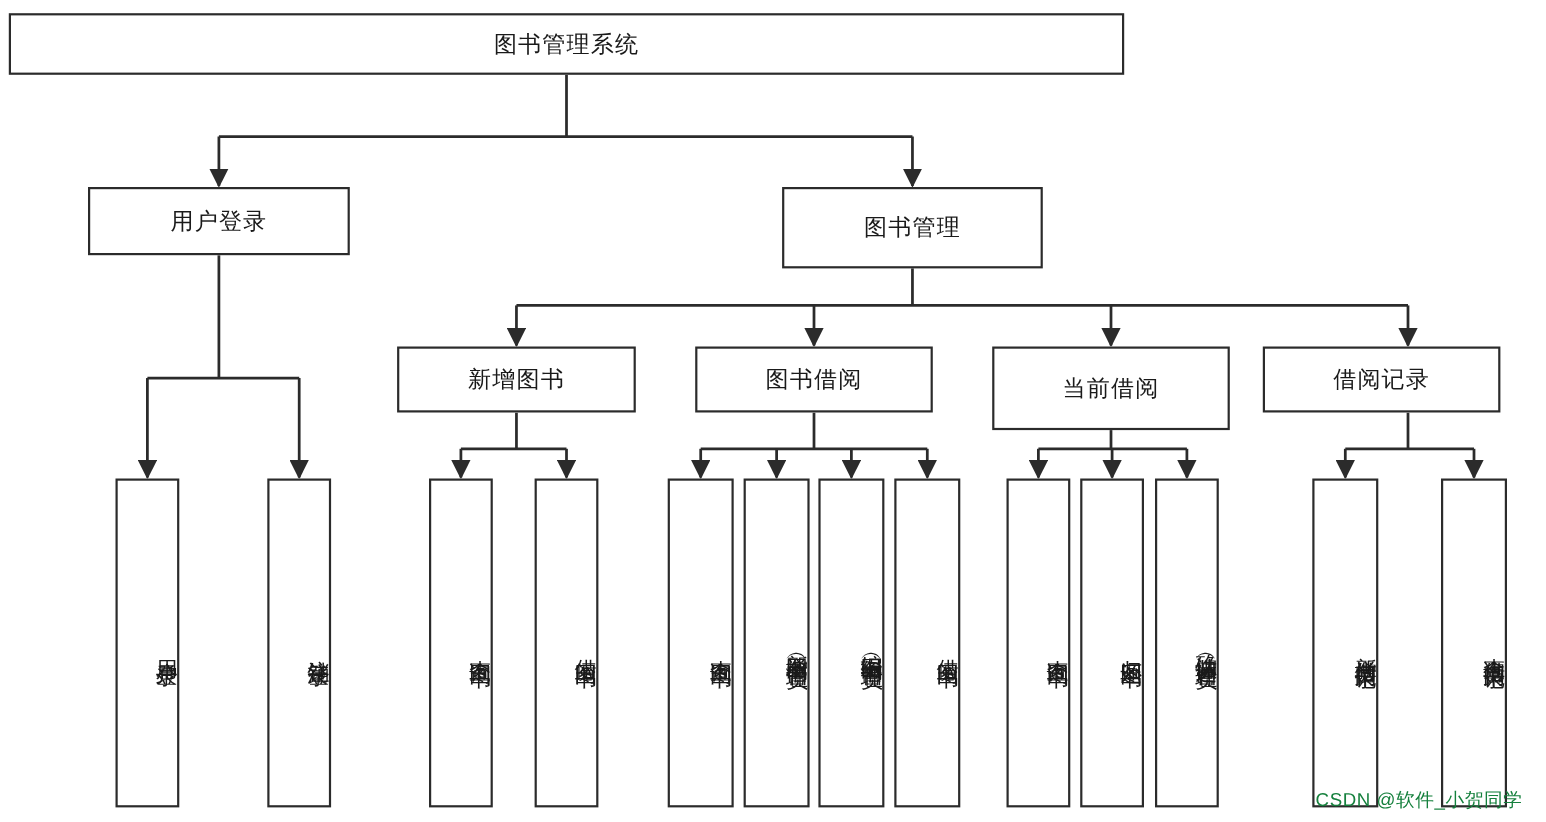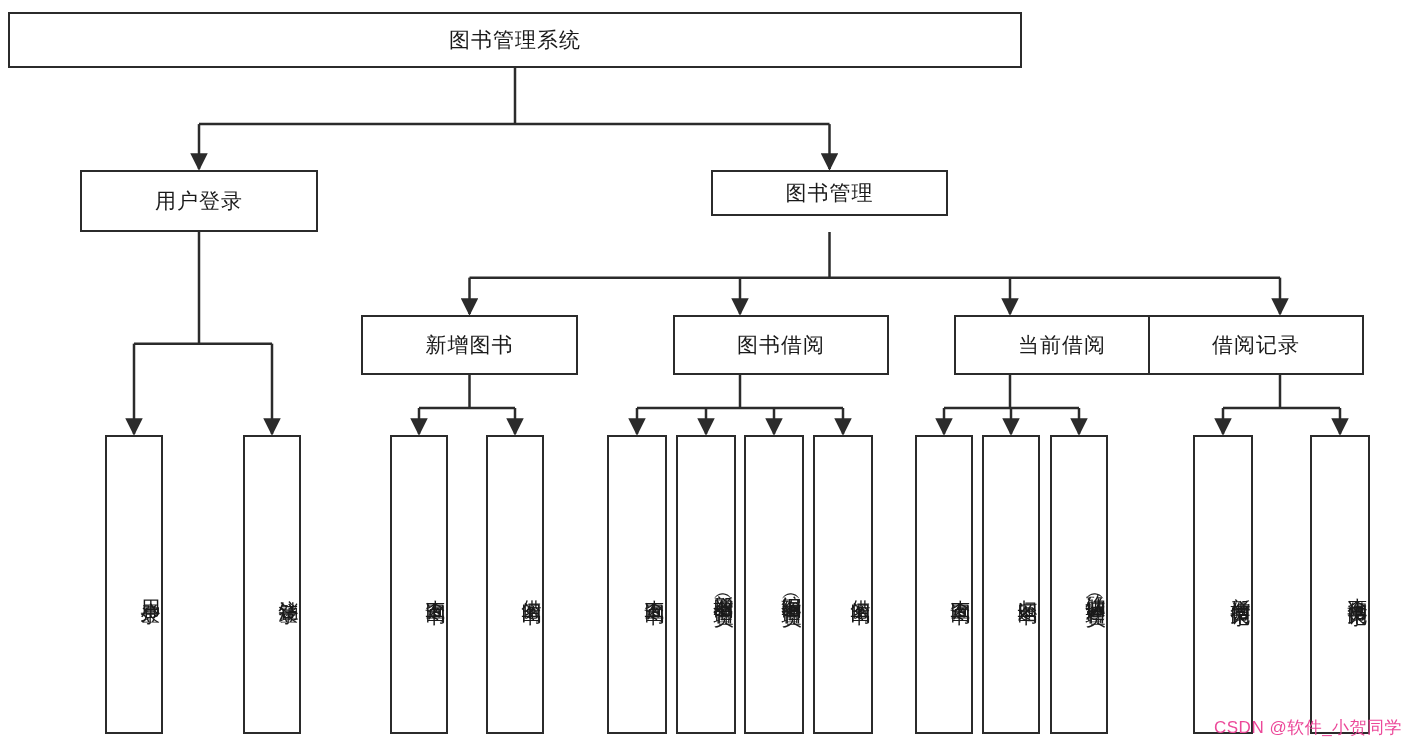--- a/index.html
+++ b/index.html
@@ -48,26 +48,25 @@
     align-items: flex-start;
     justify-content: center;
     line-height: 1;
   }
   .node-label {
     display: block;
     white-space: nowrap;
   }
   .watermark {
     position: absolute;
-    color: #ec4899;
+    color: #15803d;
     font-size: 17px;
     letter-spacing: 0.5px;
     white-space: nowrap;
     pointer-events: none;
-    margin-left: 18px;
   }
 </style>
 </head>
 <body>
 
 <div id="canvas">
 
   <svg class="wires" viewBox="0 0 1405 747" xmlns="http://www.w3.org/2000/svg">
     <defs>
       <marker id="arrow" viewBox="0 0 10 10" refX="9" refY="5" markerWidth="7" markerHeight="7" orient="auto-start-reverse">
@@ -111,31 +110,31 @@
       </g>
   </svg>
 
   <div class="node horizontal" style="left: 8px; top: 12px; width: 1014px; height: 56px;">
     <span class="node-label">图书管理系统</span>
   </div>
 
   <div class="node horizontal" style="left: 80px; top: 170px; width: 238px; height: 62px;">
     <span class="node-label">用户登录</span>
   </div>
-  <div class="node horizontal" style="left: 711px; top: 170px; width: 237px; height: 46px;">
+  <div class="node horizontal" style="left: 711px; top: 170px; width: 237px; height: 74px;">
     <span class="node-label">图书管理</span>
   </div>
 
   <div class="node horizontal" style="left: 361px; top: 315px; width: 217px; height: 60px;">
     <span class="node-label">新增图书</span>
   </div>
-  <div class="node horizontal" style="left: 632px; top: 315px; width: 216px; height: 60px; margin-left: 41px;">
+  <div class="node horizontal" style="left: 632px; top: 315px; width: 216px; height: 60px;">
     <span class="node-label">图书借阅</span>
   </div>
-  <div class="node horizontal" style="left: 954px; top: 315px; width: 216px; height: 60px;">
+  <div class="node horizontal" style="left: 902px; top: 315px; width: 216px; height: 76px;">
     <span class="node-label">当前借阅</span>
   </div>
   <div class="node horizontal" style="left: 1148px; top: 315px; width: 216px; height: 60px;">
     <span class="node-label">借阅记录</span>
   </div>
 
   <div class="node vertical" style="left: 105px; top: 435px; width: 58px; height: 299px;">
     <span class="node-label">用户登录</span>
   </div>
   <div class="node vertical" style="left: 243px; top: 435px; width: 58px; height: 299px;">

